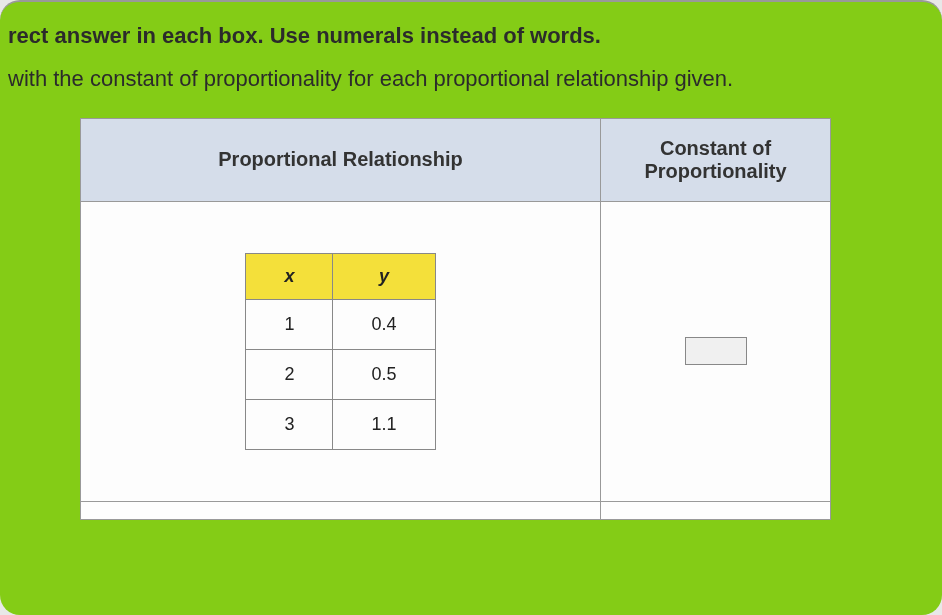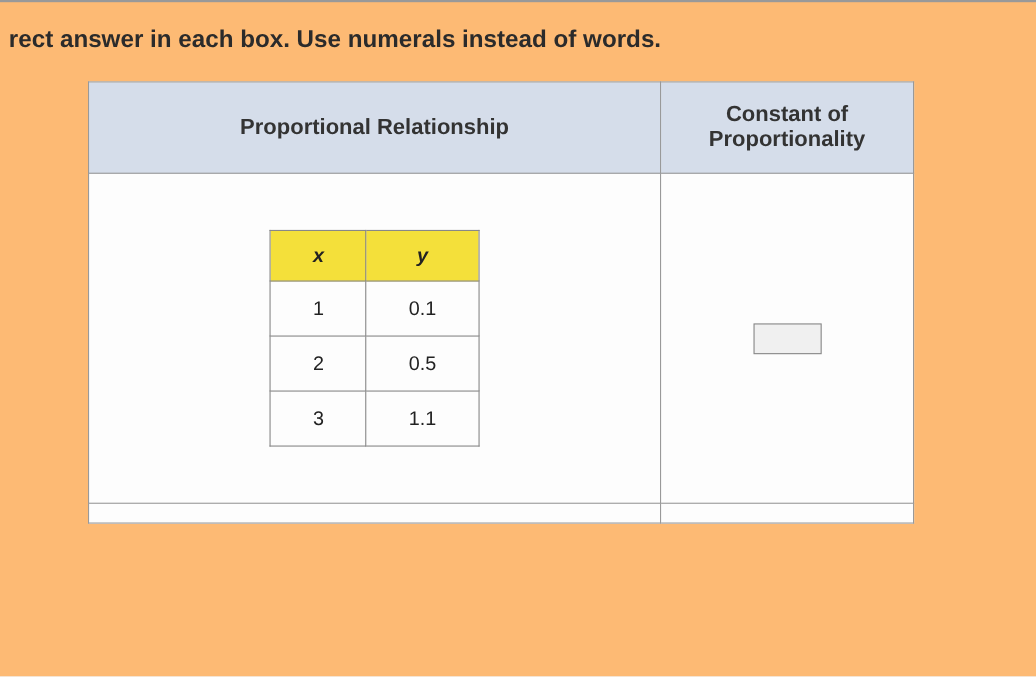--- a/index.html
+++ b/index.html
@@ -9,24 +9,25 @@
     }
     body {
       font-family: Arial, Helvetica, sans-serif;
       background: #e8e8e8;
       width: 942px;
       height: 615px;
       overflow: hidden;
       position: relative;
     }
     .screen-area {
-      background: #fdba74;
+      background: #84cc16;
       border-top: 2px solid #999;
       padding: 15px 4px 0 0;
       min-height: 615px;
+      border-radius: 20px;
     }
     .instructions {
       padding: 0 8px;
       color: #2b2b2b;
     }
     .instruction-line {
       font-size: 22px;
       line-height: 1.7;
       margin-bottom: 6px;
     }
@@ -98,20 +99,21 @@
       height: 18px;
     }
   </style>
 </head>
 <body>
 
 <div class="screen-area">
 
   <div class="instructions">
     <div class="instruction-line bold">rect answer in each box. Use numerals instead of words.</div>
+    <div class="instruction-line"> with the constant of proportionality for each proportional relationship given.</div>
   </div>
 
   <div class="table-wrap">
     <table class="main-table">
       <thead>
         <tr>
           <th>Proportional Relationship</th>
           <th>
             <span>Constant of</span><br>
             <span>Proportionality</span>
@@ -124,21 +126,21 @@
             <table class="inner-table">
               <thead>
                 <tr>
                   <th>x</th>
                   <th>y</th>
                 </tr>
               </thead>
               <tbody>
                 <tr>
                   <td>1</td>
-                  <td>0.1</td>
+                  <td>0.4</td>
                 </tr>
                 <tr>
                   <td>2</td>
                   <td>0.5</td>
                 </tr>
                 <tr>
                   <td>3</td>
                   <td>1.1</td>
                 </tr>
               </tbody>

